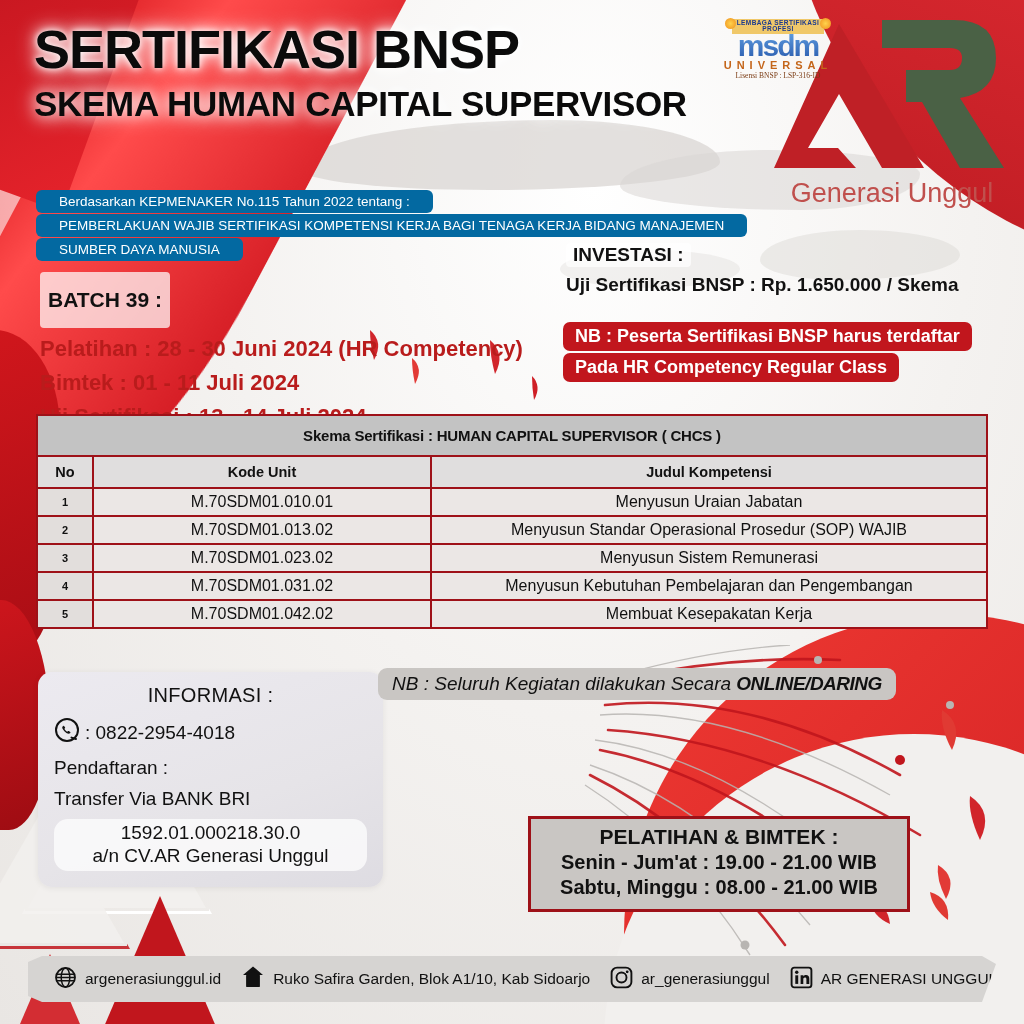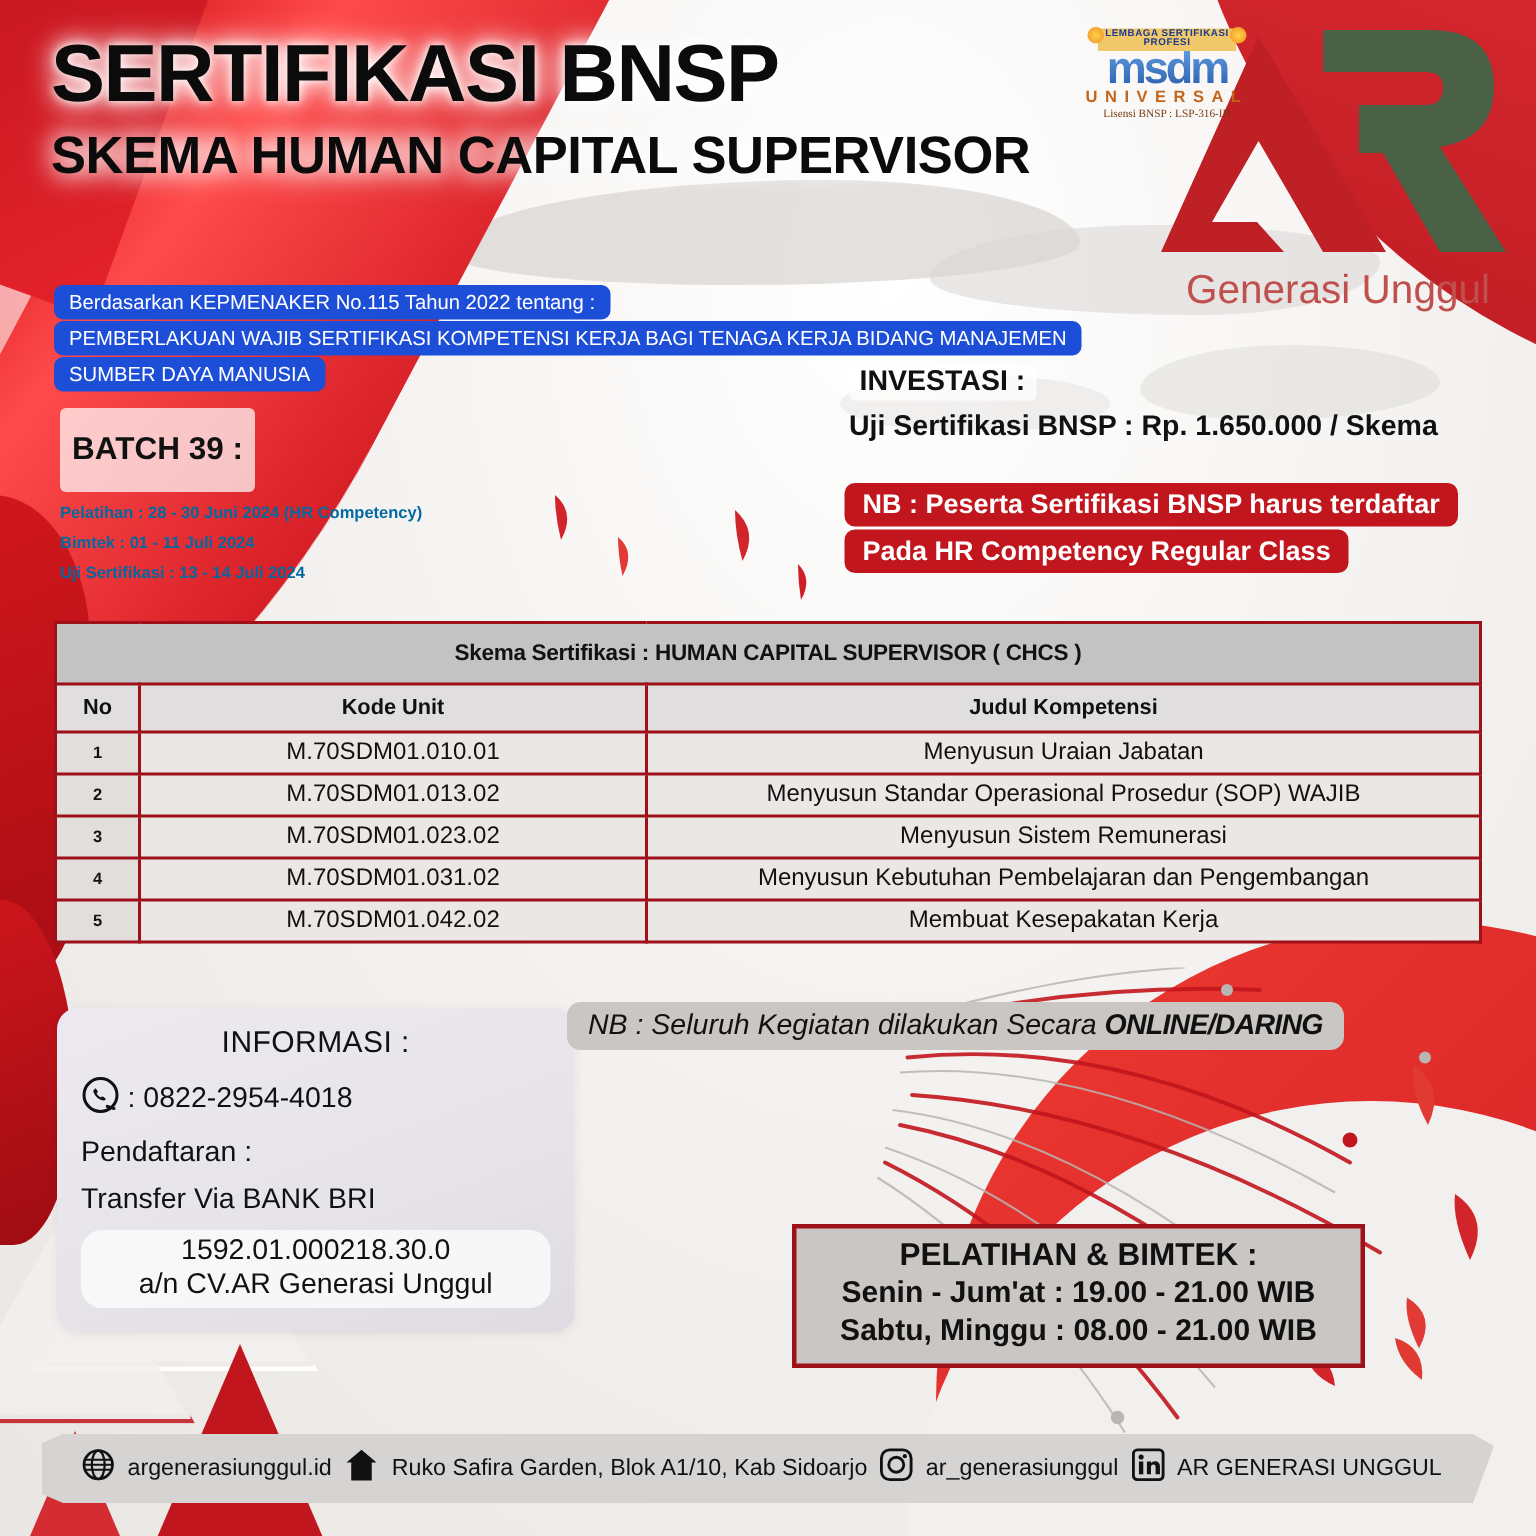--- a/index.html
+++ b/index.html
@@ -151,31 +151,31 @@
                background:linear-gradient(180deg,#5f9de0 0%, #2d5fb0 100%);
                -webkit-background-clip:text; background-clip:text; color:transparent;}
   .msdm-uni { font-size:11px; letter-spacing:5px; color:#c4651a; font-weight:bold; margin-top:1px;}
   .msdm-lis { font-size:7.5px; color:#7a3a12; font-family:"Liberation Serif",serif; margin-top:1px;}
   .sun { position:absolute; width:11px;height:11px;border-radius:50%;
          background:radial-gradient(circle,#ffd24d,#ef8f1c); }
 
   
   .kep { position:absolute; left:36px; top:190px; z-index:6; }
   .kep div {
-    display:table; background:#1d4ed8; color:#fff; font-size:13.5px;
-    padding:4px 10px; border-radius:6px; margin-bottom:1px; white-space:nowrap;
+    display:table; background:#0369a1; color:#fff; font-size:13.5px;
+    padding:4px 23px; border-radius:6px; margin-bottom:1px; white-space:nowrap;
   }
 
   
   .batch-wrap { position:absolute; left:40px; top:272px; z-index:6;}
   .batch-title {
     display:inline-block; font-size:21px; font-weight:bold; color:#111;
     background:rgba(255,255,255,.72); padding:16px 8px; border-radius:4px;
   }
-  .batch-line { font-size:11px; font-weight:bold; color:#0369a1; margin-top:8px; white-space:nowrap;}
+  .batch-line { font-size:22px; font-weight:bold; color:#b91c1c; margin-top:8px; white-space:nowrap;}
 
   
   .inv-wrap { position:absolute; left:566px; top:243px; z-index:6;}
   .inv-title { display:inline-block; font-size:19px; font-weight:bold; color:#111;
                background:rgba(255,255,255,.7); padding:1px 7px; border-radius:4px;}
   .inv-line { font-size:19px; font-weight:bold; color:#111; margin-top:7px; white-space:nowrap;}
   .nb-red { position:absolute; left:563px; top:322px; z-index:6;}
   .nb-red div {
     display:table; background:#c1161d; color:#fff; font-weight:bold; font-size:18px;
     padding:4px 12px; border-radius:7px; margin-bottom:2px; white-space:nowrap;
@@ -233,21 +233,21 @@
     margin-top:33px;
   }
   .pel-title { font-size:21px; font-weight:bold; color:#111; }
   .pel-line { font-size:20px; font-weight:bold; color:#111; margin-top:2px; }
 
   
   .footer {
     position:absolute; left:28px; bottom:22px; width:968px; height:46px; z-index:7;
     background:#d6d4d2;
     clip-path:polygon(0 6px, 14px 0, 954px 0, 968px 8px, 954px 46px, 14px 46px, 0 40px);
-    display:flex; align-items:center; gap:8px; padding:0 26px;
+    display:flex; align-items:center; gap:20px; padding:0 26px;
   }
   .f-item { display:flex; align-items:center; gap:8px; font-size:15.5px; color:#111; white-space:nowrap;}
   .f-item svg { flex:none; }
 </style>
 </head>
 <body>
 
 <div class="poster">
 
   <div class="bg-base"></div>

